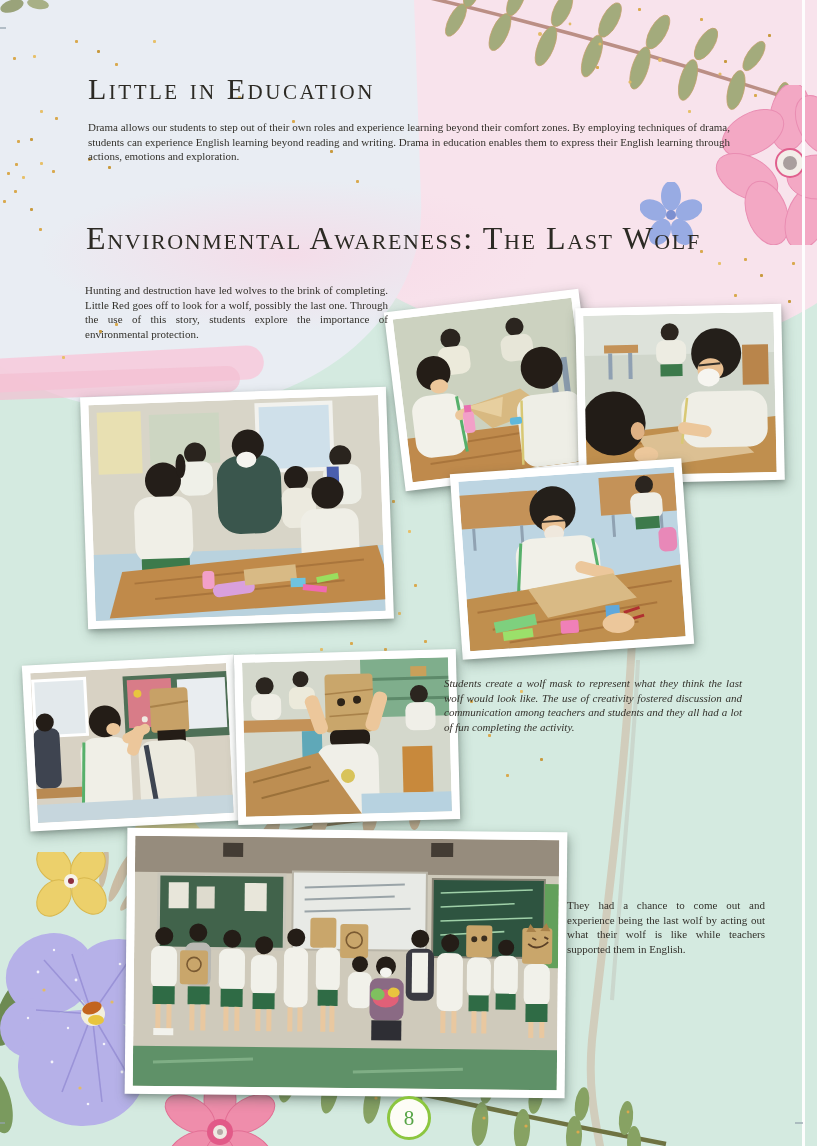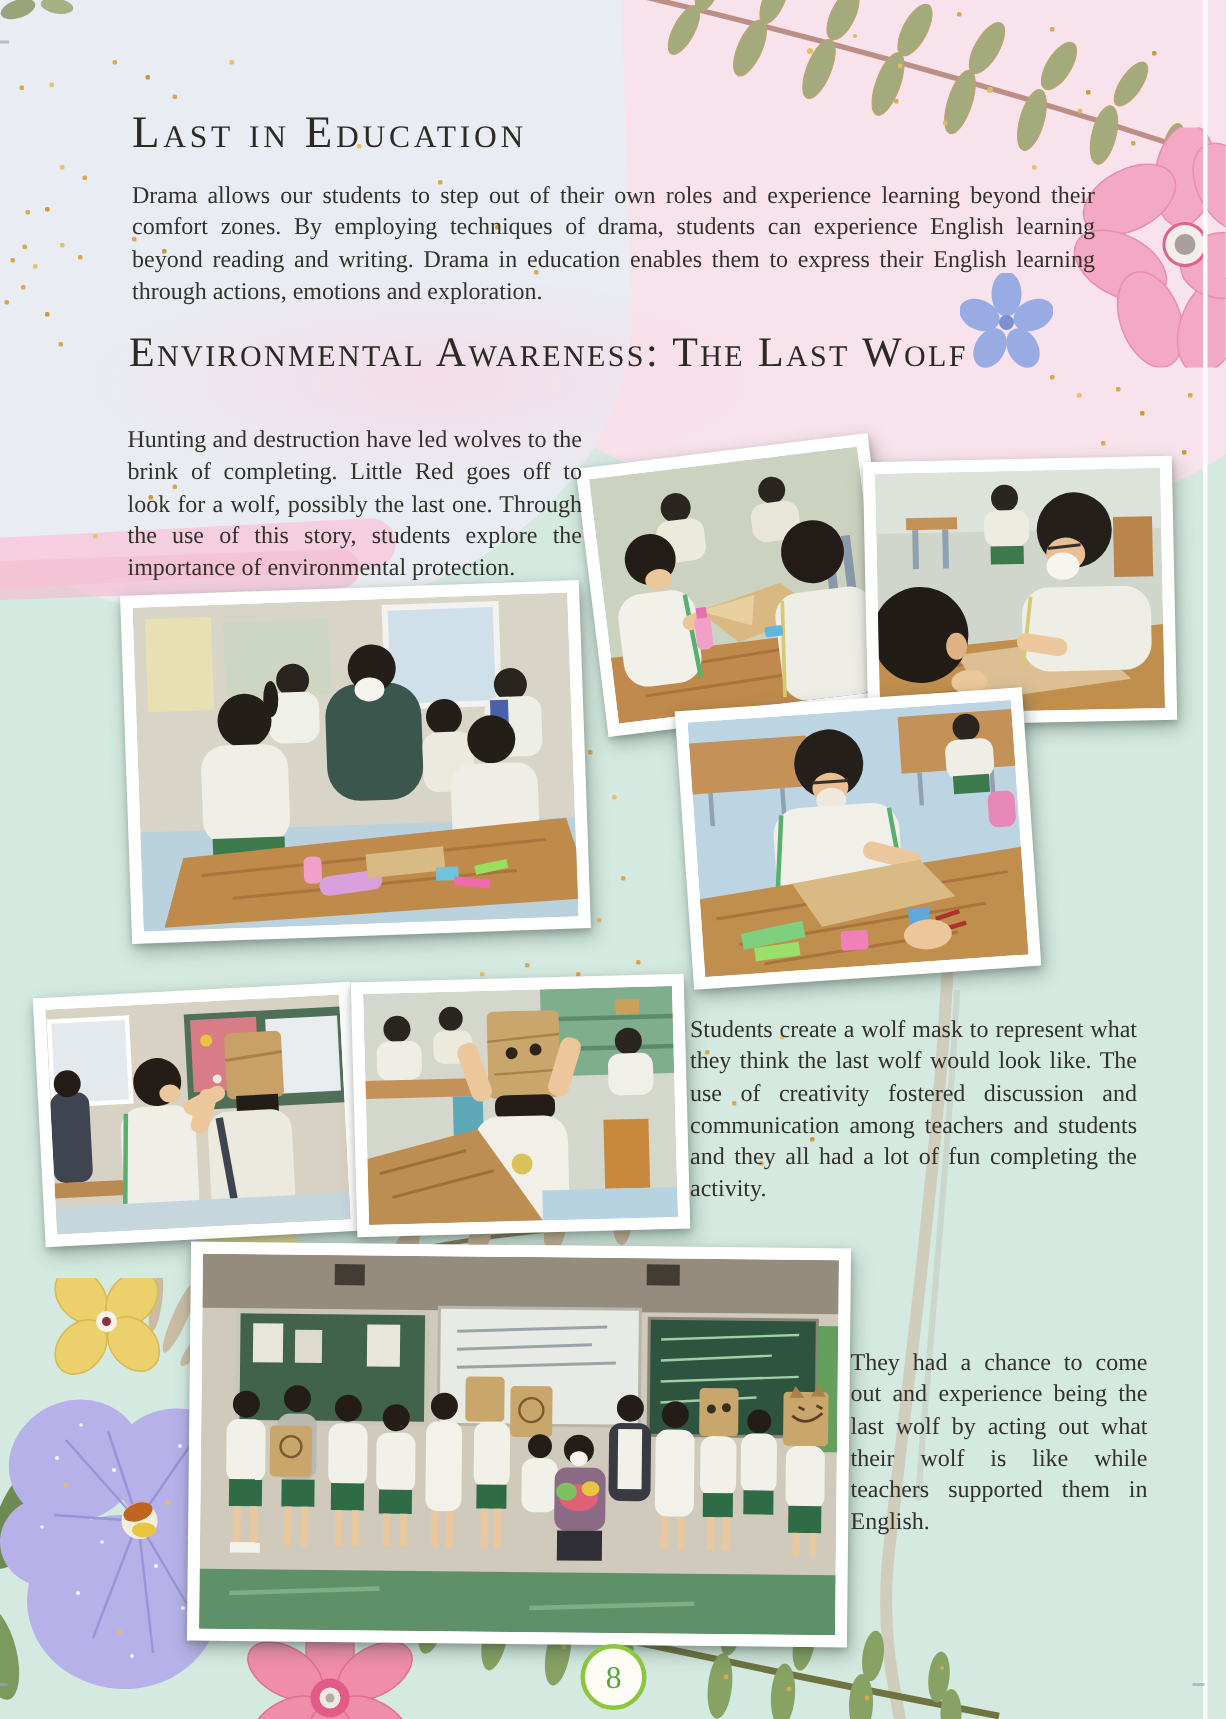--- a/index.html
+++ b/index.html
@@ -53,25 +53,25 @@
   #photoA{left:84px;top:392px;width:290px;height:216px;transform:rotate(-2deg);}
   #photoB{left:394px;top:300px;width:180px;height:164px;transform:rotate(-7deg);}
   #photoC{left:577px;top:306px;width:190px;height:160px;transform:rotate(-1.2deg);}
   #photoD{left:456px;top:466px;width:216px;height:170px;transform:rotate(-4deg);}
   #photoE{left:26px;top:660px;width:196px;height:150px;transform:rotate(-3deg);}
   #photoF{left:236px;top:652px;width:206px;height:154px;transform:rotate(-1.5deg);}
   #photoG{left:126px;top:830px;width:424px;height:250px;transform:rotate(0.6deg);}
   
   .h1,.h2{font-variant:small-caps;color:var(--heading);font-weight:400;z-index:3;white-space:nowrap;}
   .h1{left:88px;top:72px;font-size:30px;letter-spacing:2.5px;}
-  .h2{left:86px;top:220px;font-size:28px;letter-spacing:1.6px;}
-  .para{font-size:16px;line-height:1.33;text-align:justify;z-index:3;color:var(--body-text);}
+  .h2{left:86px;top:220px;font-size:32px;letter-spacing:1.6px;}
+  .para{font-size:11px;line-height:1.33;text-align:justify;z-index:3;color:var(--body-text);}
   .p1{left:88px;top:120px;width:642px;}
   .p2{left:85px;top:283px;width:303px;}
-  .p3{left:460px;top:676px;width:298px;}
+  .p3{left:444px;top:676px;width:298px;font-style:italic;}
   .p4{left:567px;top:898px;width:198px;}
   .page-num{left:387px;top:1096px;width:38px;height:38px;border-radius:50%;
     background:#fdfdf6;border:3px solid #8cc63f;color:var(--page-green);
     font-size:21px;display:flex;align-items:center;justify-content:center;z-index:3;}
   .edge-line{left:802px;top:0;width:3px;height:1146px;background:#fdfdfd;z-index:5;}
   .tick{background:#95a3ad;opacity:.65;z-index:5;}
   .tick.tl{left:0;top:27px;width:6px;height:2px;}
   .tick.bl{left:0;top:1122px;width:5px;height:2px;}
   .tick.br{left:795px;top:1122px;width:8px;height:2px;}
 </style>
@@ -524,21 +524,21 @@
         <polygon points="406,91 412,83 416,91" fill="#a9824a"></polygon>
       <path d="M394 104 Q403 112 414 102 M398 98 L402 100 M410 97 L414 99" stroke="#5a4026" stroke-width="1.8" fill="none"></path>
       <rect x="390" y="124" width="26" height="42" rx="8" fill="#f1f1ea"></rect>
         <rect x="392" y="164" width="22" height="18" fill="#2f6b45"></rect>
         <rect x="395" y="182" width="5" height="16" fill="#e9c8a0"></rect>
         <rect x="406" y="182" width="5" height="16" fill="#e9c8a0"></rect>
     </g>
   </svg>
 </div>
 
-<div class="abs h1">Last in Education</div>
+<div class="abs h1">Little in Education</div>
 <div class="abs para p1">Drama allows our students to step out of their own roles and experience learning beyond their comfort zones.  By employing techniques of drama, students can experience English learning beyond reading and writing. Drama in education enables them to express their English learning through actions, emotions and exploration.</div>
 <div class="abs h2">Environmental Awareness: The Last Wolf</div>
 <div class="abs para p2">Hunting and destruction have led wolves to the brink of completing. Little Red goes off to look for a wolf, possibly the last one. Through the use of this story, students explore the importance of environmental protection.</div>
 <div class="abs para p3">Students create a wolf mask to represent what they think the last wolf would look like. The use of creativity fostered discussion and communication among teachers and students and they all had a lot of fun completing the activity.</div>
 <div class="abs para p4">They had a chance to come out and experience being the last wolf by acting out what their wolf is like while teachers supported them in English.</div>
 
 <div class="abs page-num">8</div>
 
 <div class="abs edge-line"></div>
 <div class="abs tick tl"></div>

